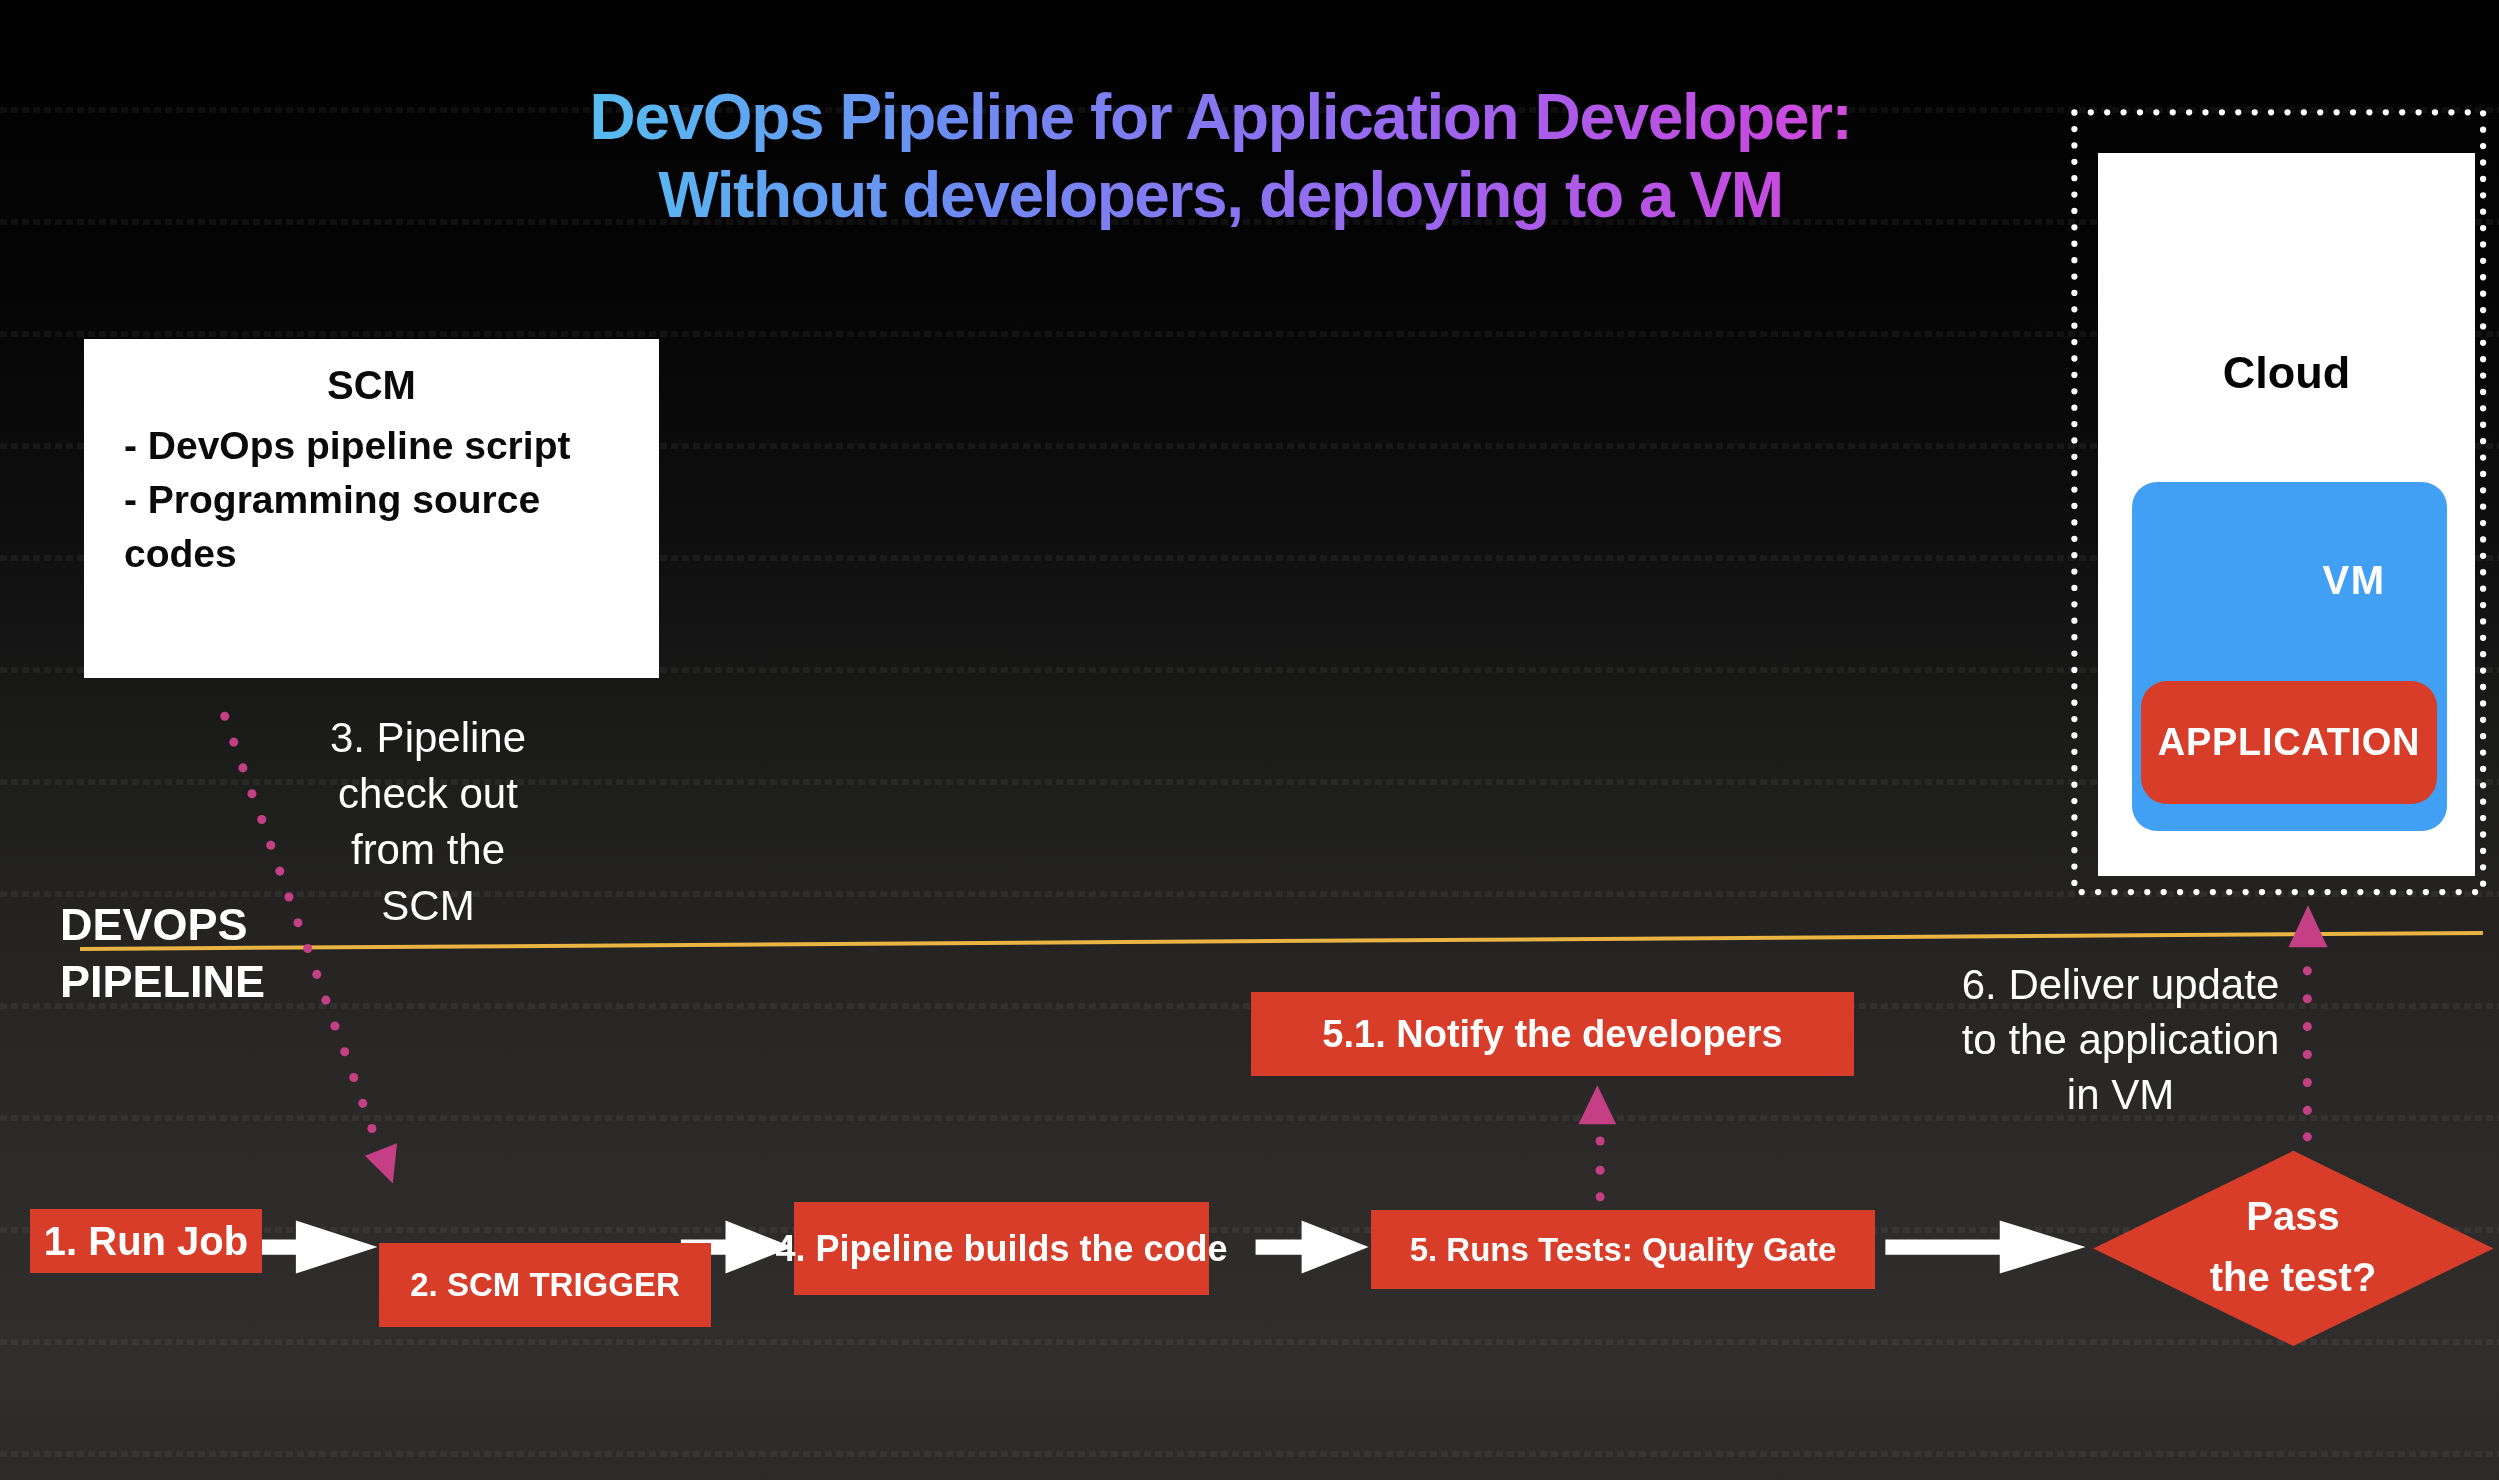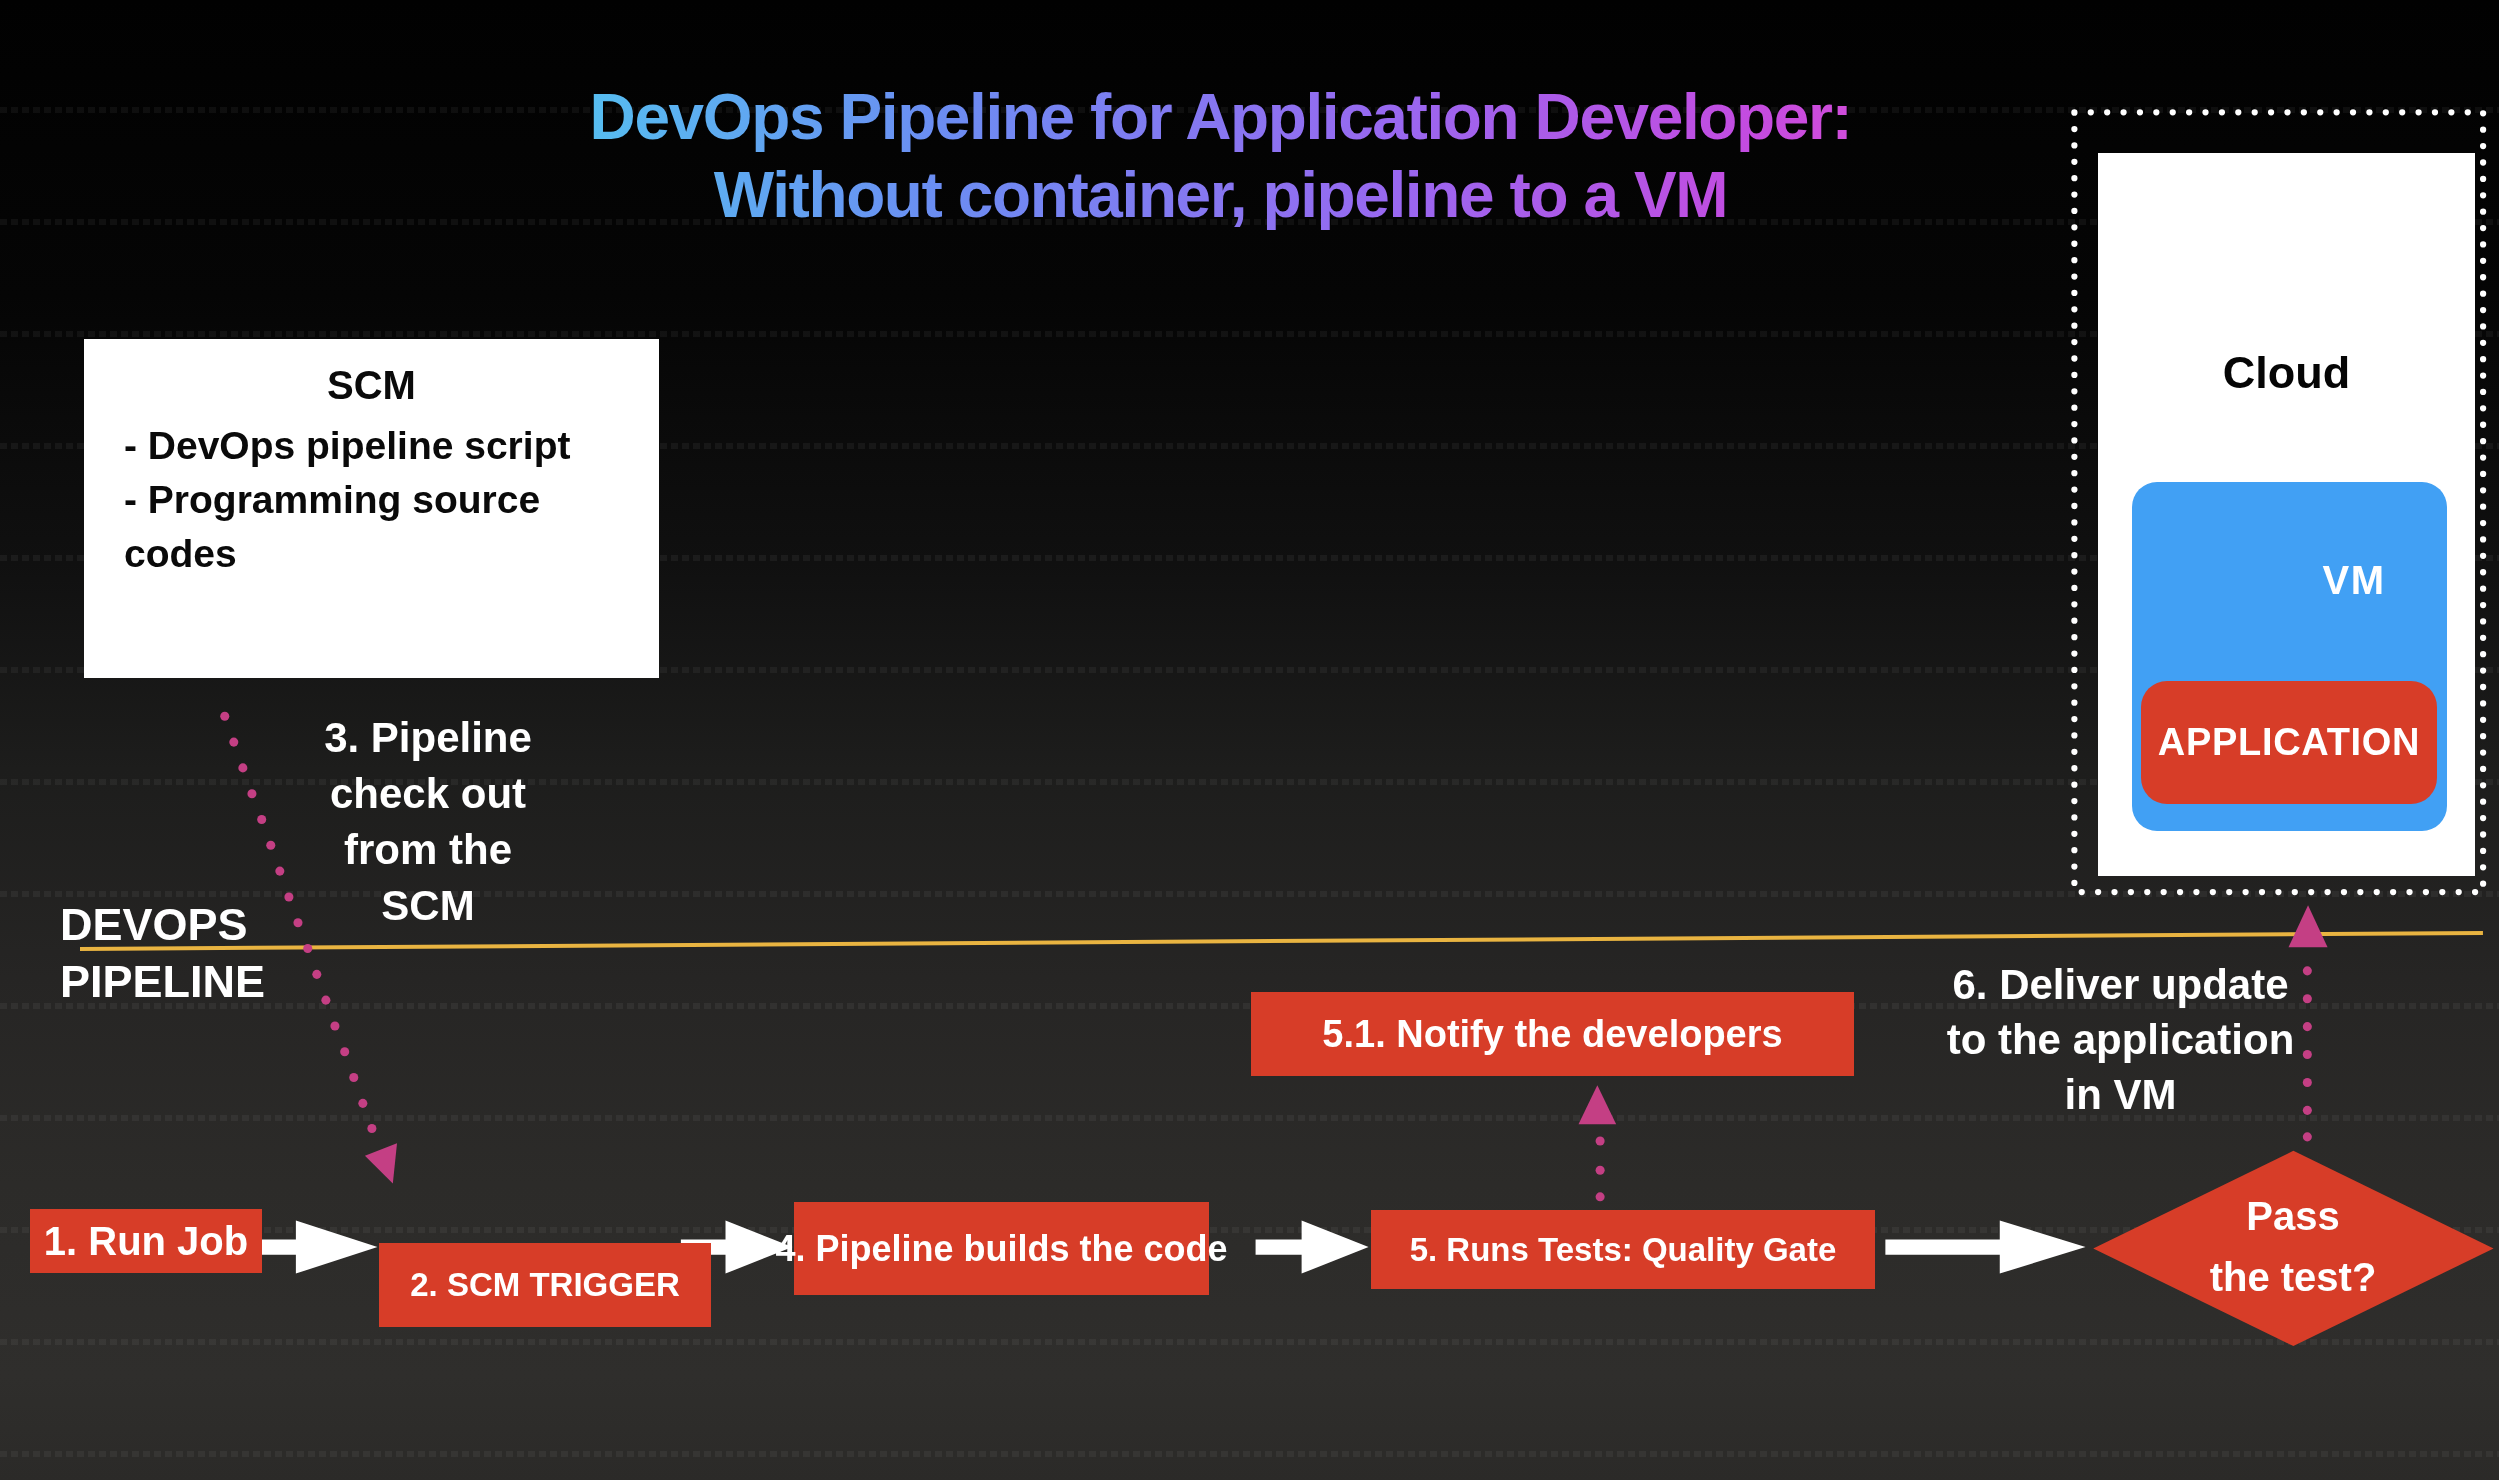--- a/index.html
+++ b/index.html
@@ -31,21 +31,21 @@
   .vm-label{position:absolute;left:2132px;top:558px;width:348px;text-align:center;font-size:40px;font-weight:700;color:#fff;letter-spacing:1.4px;padding-left:48px;}
   .app-box{
     position:absolute;left:2141px;top:681px;width:296px;height:123px;background:#d73d28;border-radius:26px;
     display:flex;align-items:center;justify-content:center;font-size:38px;font-weight:700;color:#fff;letter-spacing:0.7px;
   }
   .lane-label{position:absolute;left:60px;top:896px;font-size:45px;font-weight:800;line-height:57px;color:#fff;letter-spacing:0px;}
   .yellow-line{
     position:absolute;left:80px;top:947px;width:2403px;height:4.2px;background:#e9b441;
     transform:rotate(-0.38deg);transform-origin:0 50%;
   }
-  .note{position:absolute;color:#fff;font-weight:700;text-align:center;}
+  .note{position:absolute;color:#fff;font-weight:400;text-align:center;}
   .note-checkout{left:292px;top:710px;width:272px;font-size:42px;line-height:56px;}
   .note-deliver{left:1925px;top:957px;width:391px;font-size:42px;line-height:55px;}
   .step{
     position:absolute;background:#d73d28;color:#fff;font-weight:700;
     display:flex;align-items:center;justify-content:center;white-space:nowrap;
   }
   .step-1{left:30px;top:1209px;width:232px;height:64px;font-size:40px;}
   .step-2{left:379px;top:1206px;width:332px;height:84px;font-size:33px;margin-top:37px;}
   .step-4{left:794px;top:1202px;width:415px;height:93px;font-size:36px;}
   .step-5{left:1371px;top:1210px;width:504px;height:79px;font-size:33px;}
@@ -111,21 +111,21 @@
         <circle cx="3308" cy="1512" r="6.5"></circle>
       <circle cx="3308" cy="1472" r="6.5"></circle>
         <circle cx="3308" cy="1432" r="6.5"></circle>
       <circle cx="3308" cy="1392" r="6.5"></circle>
       <polygon points="3309,1298 3281,1358 3337,1358"></polygon>
     </g>
   </svg>
 
   <div class="title">
     <div>DevOps Pipeline for Application Developer:</div>
-    <div>Without container, pipeline to a VM</div>
+    <div>Without developers, deploying to a VM</div>
   </div>
 
   <div class="scm">
     <div class="scm-title">SCM</div>
     <div class="scm-items">
       <div>- DevOps pipeline script</div>
       <div>- Programming source codes</div>
     </div>
   </div>
 

